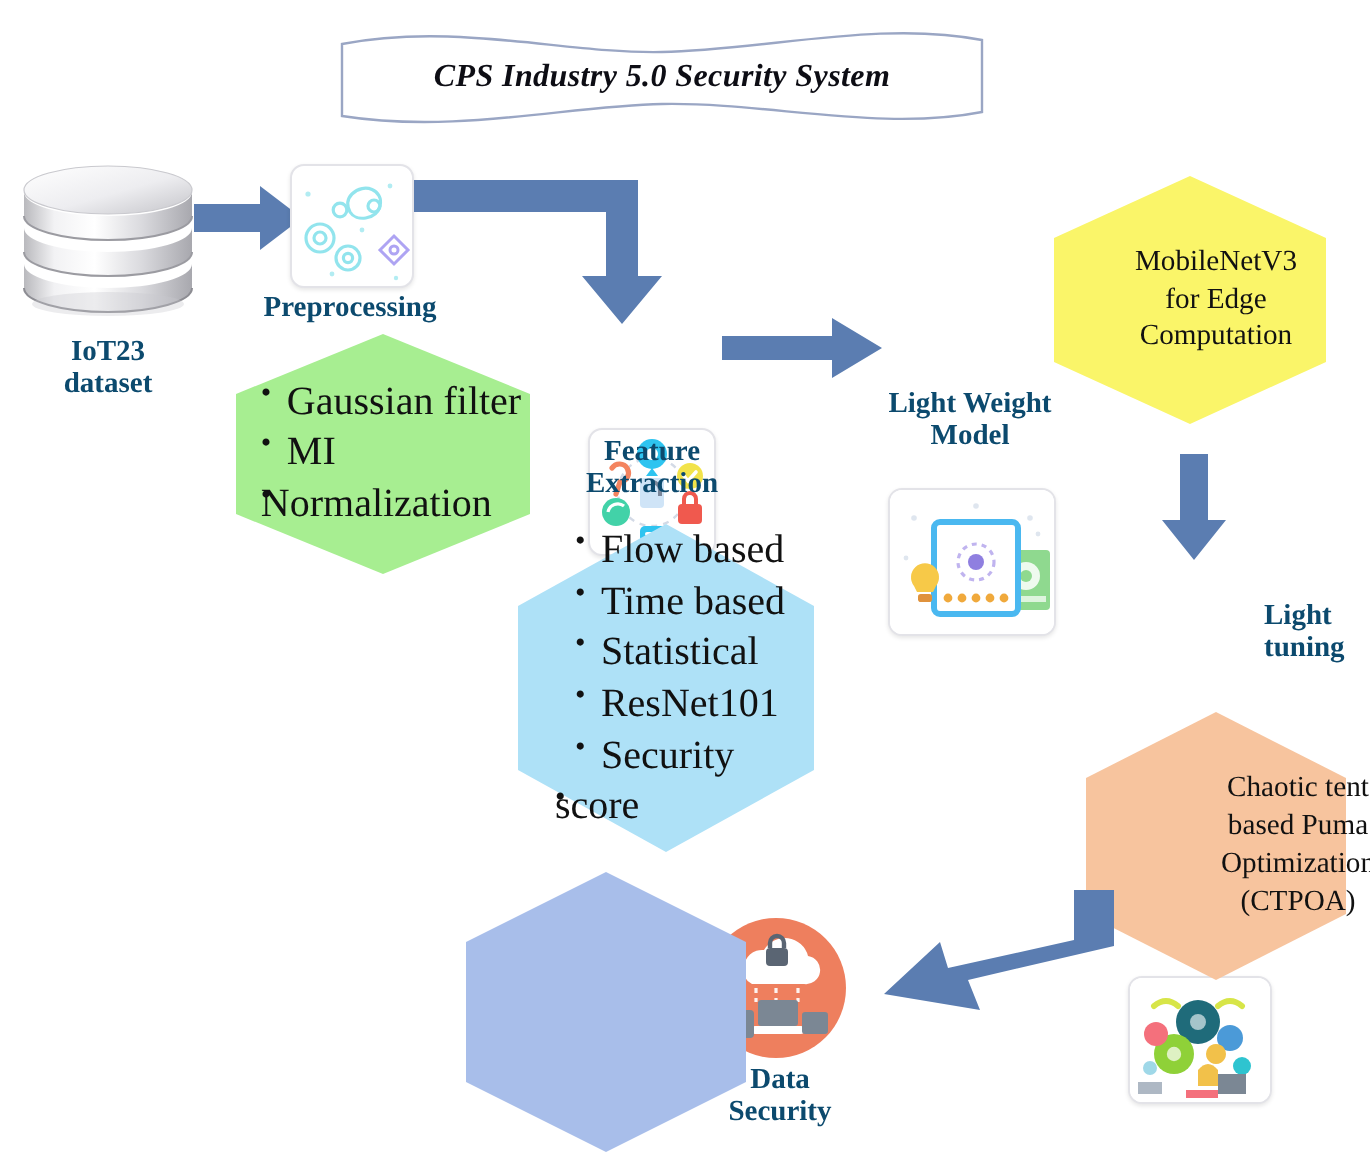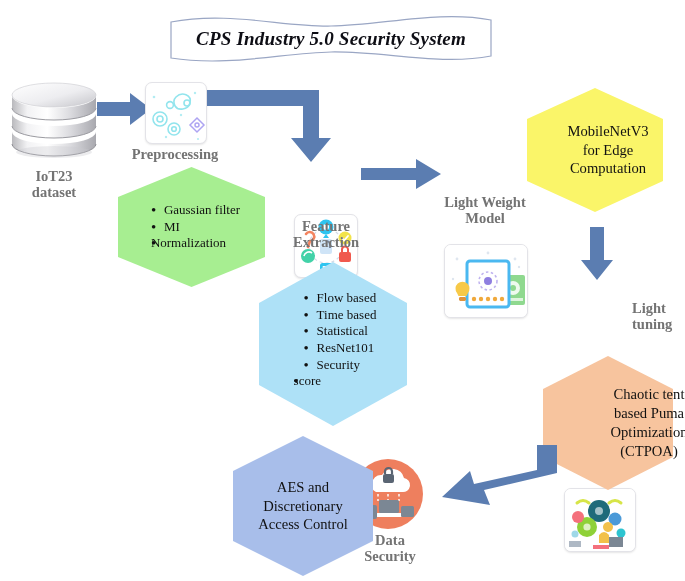--- a/index.html
+++ b/index.html
@@ -4,33 +4,33 @@
 <style>
   html,body{margin:0;padding:0;background:#ffffff;}
   body{width:685px;height:581px;position:relative;overflow:hidden;
        font-family:"Liberation Serif", serif;color:#111;}
   .abs{position:absolute;}
   
   #banner{left:168px;top:13px;width:326px;height:52px;}
   #banner svg{display:block;}
   #banner-text{position:absolute;left:0;top:0;width:326px;height:52px;
       display:flex;align-items:center;justify-content:center;
-      font-weight:bold;font-style:italic;font-size:19px;
+      font-weight:bold;font-style:italic;font-size:16px;
       letter-spacing:.2px;color:#0d0d14;text-align:center;}
   
   .node-label{font-weight:bold;font-size:14.5px;text-align:center;
-      line-height:1.12;color:#737373;}
+      line-height:1.12;color:#0c4a6e;}
   
   .icon-card{background:#fff;border:1px solid #e3e3e8;border-radius:7px;
       box-shadow:0 1px 2px rgba(0,0,0,.10);overflow:hidden;position:relative;}
   
   .hex{position:absolute;display:flex;align-items:center;justify-content:center;}
   .hex > .hexbg{position:absolute;inset:0;}
   .hex .hextext{position:relative;z-index:2;}
-  .hex-list{list-style:none;margin:4px;padding:0;font-size:13px;line-height:1.28;}
+  .hex-list{list-style:none;margin:4px;padding:0;font-size:20px;line-height:1.28;}
   .hex-list li{position:relative;padding-left:13px;white-space:nowrap;}
   .hex-list li:before{content:"\2022";position:absolute;left:0;top:-1px;font-size:15px;}
   .hex-list li.cont{padding-left:0;}
   .hex-plain{font-size:14.6px;line-height:1.30;text-align:center;}
   
   .arrow svg{display:block;}
 </style>
 </head>
 <body>
 
@@ -281,16 +281,13 @@
 </div>
 <div class="abs node-label" style="left:350px;top:532px;width:80px;white-space:pre-line;">Data
 Security</div>
 
 <div class="hex" style="left:233px;top:436px;width:140px;height:140px;">
   <div class="hexbg">
     <svg width="140" height="140" viewBox="0 0 140 140" preserveAspectRatio="none">
       <polygon points="70,0 140,35 140,105 70,140 0,105 0,35" fill="#A8BEEA"></polygon>
     </svg>
   </div>
-  <div class="hextext hex-plain" style="white-space:pre-line;">AES and
-Discretionary
-Access Control</div>
 </div>
 
 </body></html>

